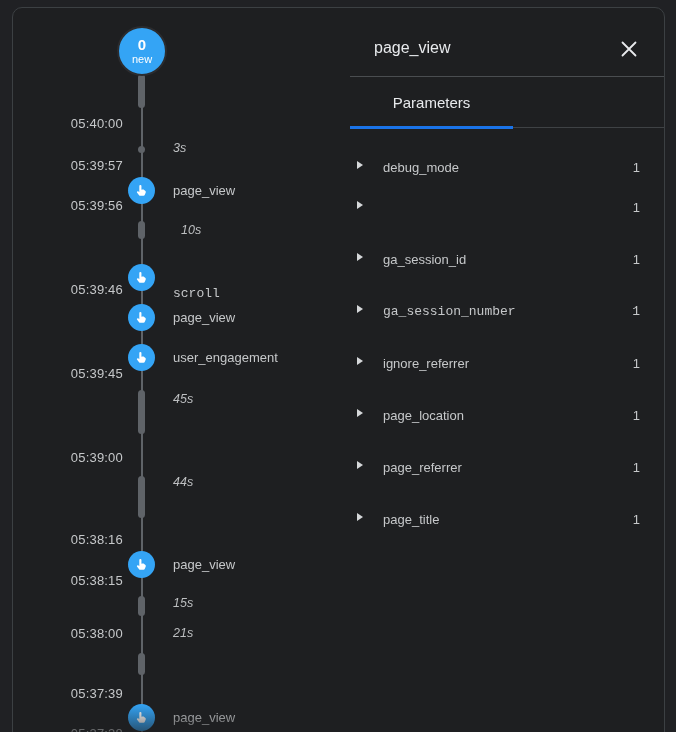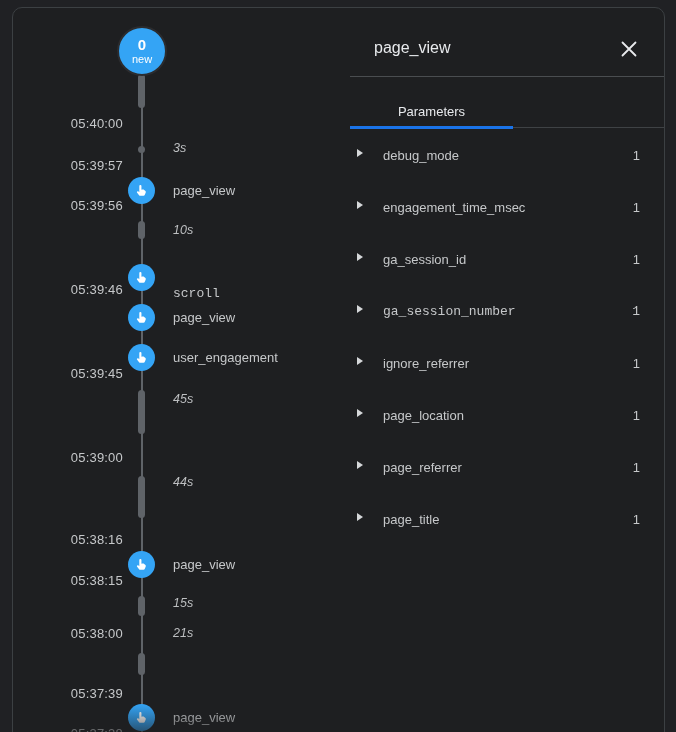--- a/index.html
+++ b/index.html
@@ -199,26 +199,26 @@
 
   .tabs {
     position: absolute;
     left: 13px;
     right: 0;
     top: 69px;
     height: 50px;
   }
   .tab {
     position: absolute;
-    top: 9px;
+    top: 0;
     height: 50px;
     display: flex;
     align-items: center;
     justify-content: center;
-    font-size: 13px;
+    font-size: 15px;
     cursor: pointer;
   }
   .tab-0 { left: 0px;   width: 163px; color: #e8eaed; }
   .tab-1 { left: 163px; width: 163px; color: #c6c8ca; }
   .tab-underline {
     position: absolute;
     left: 13px;
     top: 118px;
     width: 163px;
     height: 3px;
@@ -294,21 +294,21 @@
           <div class="gaplabel" style="top: 133px;">3s</div>
           <div class="time" style="top: 150px;">05:39:57</div>
           <div class="evnode" style="top: 169px;">
             <svg width="15" height="15" viewBox="0 0 24 24" aria-hidden="true">
               <path fill="#ffffff" d="M10.2 3.2a1.7 1.7 0 0 1 1.7 1.7v6.0l1.5-.45c1.0-.3 2.1-.05 2.9.65l2.0 1.8c.6.55.8 1.4.5 2.15l-1.5 3.9a2.2 2.2 0 0 1-2.05 1.4H9.9c-.7 0-1.35-.3-1.8-.85l-3.1-3.8a1.55 1.55 0 0 1 .2-2.2c.6-.48 1.45-.44 2.0.1l1.3 1.25V4.9c0-.94.76-1.7 1.7-1.7z"></path>
             </svg>
           </div>
           <div class="evlabel" style="top: 175px;">page_view</div>
           <div class="time" style="top: 190px;">05:39:56</div>
           <div class="gapbar" style="top: 213px; height: 18px;"></div>
-          <div class="gaplabel" style="top: 215px;">10s</div>
+          <div class="gaplabel" style="top: 215px; margin-left: 8px;">10s</div>
           <div class="time" style="top: 238px; margin-top: 36px;">05:39:46</div>
           <div class="evnode" style="top: 256px;">
             <svg width="15" height="15" viewBox="0 0 24 24" aria-hidden="true">
               <path fill="#ffffff" d="M10.2 3.2a1.7 1.7 0 0 1 1.7 1.7v6.0l1.5-.45c1.0-.3 2.1-.05 2.9.65l2.0 1.8c.6.55.8 1.4.5 2.15l-1.5 3.9a2.2 2.2 0 0 1-2.05 1.4H9.9c-.7 0-1.35-.3-1.8-.85l-3.1-3.8a1.55 1.55 0 0 1 .2-2.2c.6-.48 1.45-.44 2.0.1l1.3 1.25V4.9c0-.94.76-1.7 1.7-1.7z"></path>
             </svg>
           </div>
           <div class="evlabel" style="top: 278px; font-family: Liberation Mono, monospace;">scroll</div>
           <div class="evnode" style="top: 296px;">
             <svg width="15" height="15" viewBox="0 0 24 24" aria-hidden="true">
               <path fill="#ffffff" d="M10.2 3.2a1.7 1.7 0 0 1 1.7 1.7v6.0l1.5-.45c1.0-.3 2.1-.05 2.9.65l2.0 1.8c.6.55.8 1.4.5 2.15l-1.5 3.9a2.2 2.2 0 0 1-2.05 1.4H9.9c-.7 0-1.35-.3-1.8-.85l-3.1-3.8a1.55 1.55 0 0 1 .2-2.2c.6-.48 1.45-.44 2.0.1l1.3 1.25V4.9c0-.94.76-1.7 1.7-1.7z"></path>
@@ -364,28 +364,27 @@
       </div>
       <div class="hdr-rule"></div>
 
       <div class="tabs" id="tabs">
           <div class="tab tab-0">Parameters</div>
         </div>
       <div class="tab-underline"></div>
       <div class="tabs-rule"></div>
 
       <div class="param-list" id="param-list">
-          <div class="param-row" style="top: 0px;">
+          <div class="param-row" style="top: 12px;">
             <div class="param-arrow"></div>
             <div class="param-name">debug_mode</div>
             <div class="param-count">1</div>
           </div>
           <div class="param-row" style="top: 52px;">
             <div class="param-arrow"></div>
-            <div class="param-name">engagement_time_msec</div>
             <div class="param-count">1</div>
           </div>
           <div class="param-row" style="top: 104px;">
             <div class="param-arrow"></div>
             <div class="param-name">ga_session_id</div>
             <div class="param-count">1</div>
           </div>
           <div class="param-row" style="top: 156px; font-family: Liberation Mono, monospace;">
             <div class="param-arrow"></div>
             <div class="param-name">ga_session_number</div>

